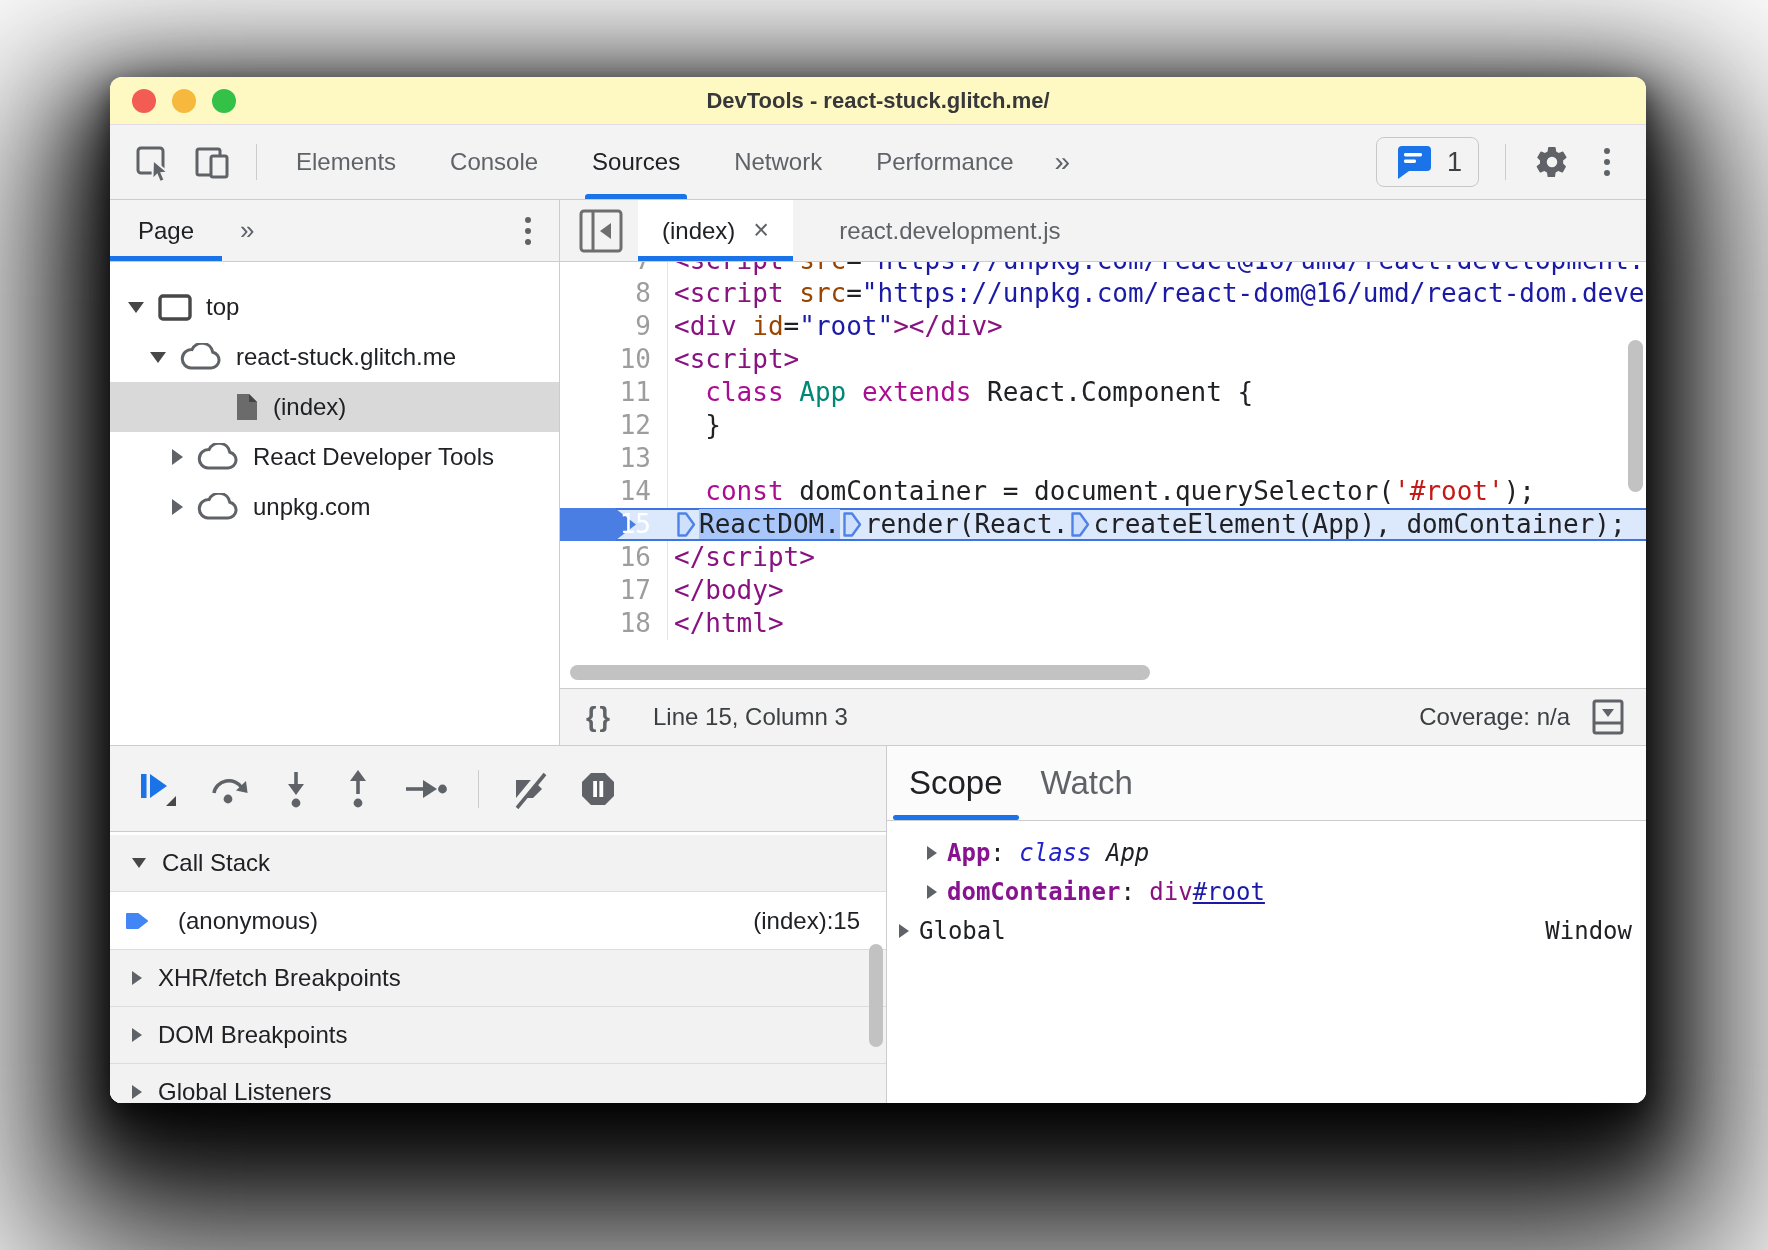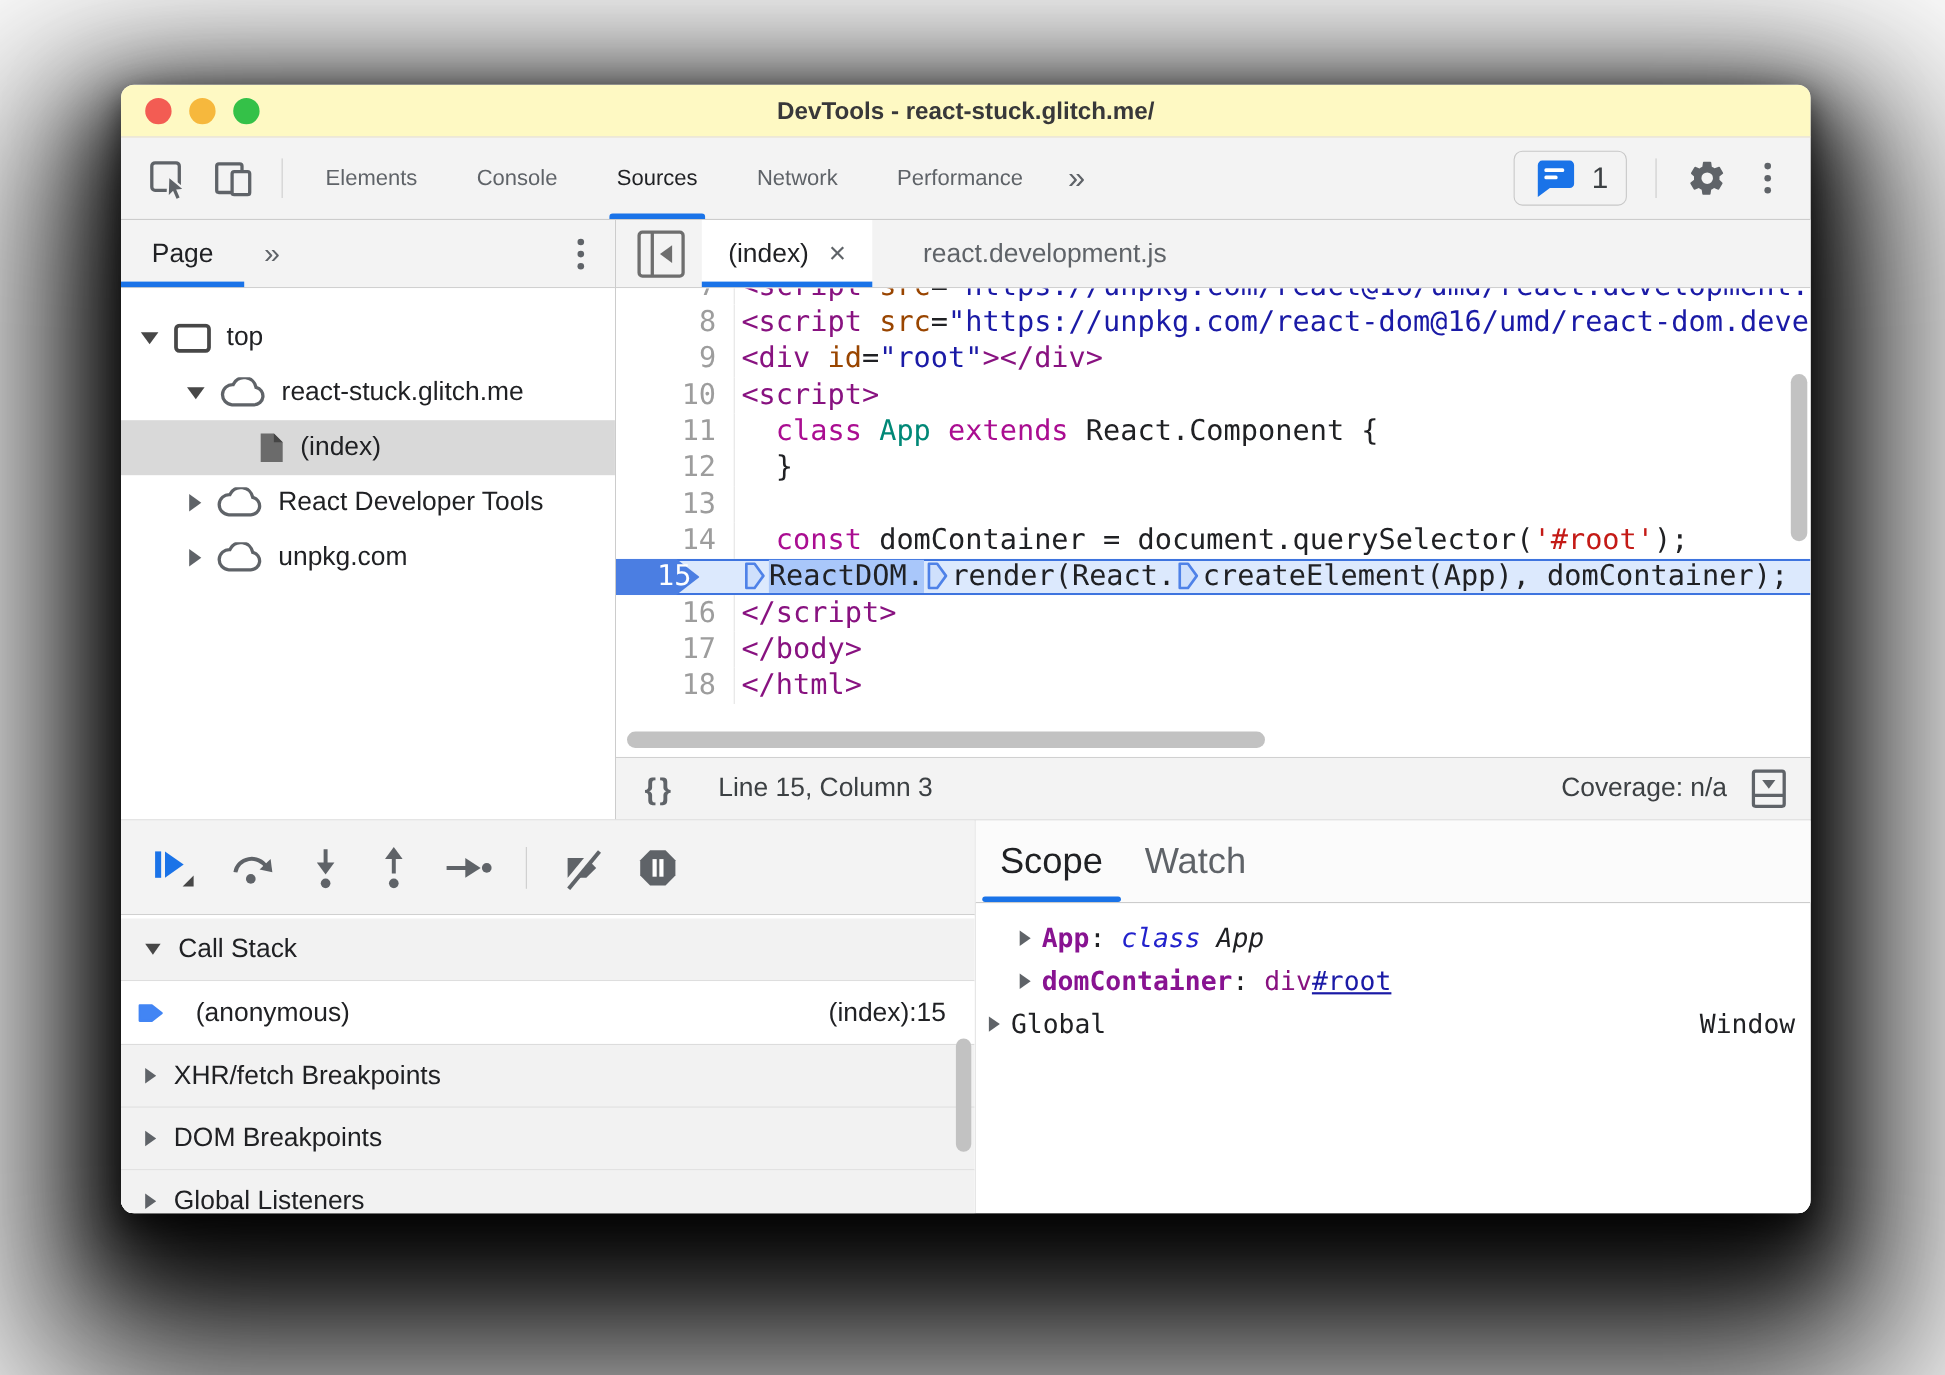--- a/index.html
+++ b/index.html
@@ -15,21 +15,21 @@
   .light.red{background:#f35c53;}.light.yellow{background:#f6b83d;}.light.green{background:#34c148;}
   .title{line-height:48px;text-align:center;font-size:22px;font-weight:bold;color:#38383a;}
   
   .toolbar{height:75px;flex:none;background:#f3f3f3;border-bottom:1px solid #ccc;display:flex;align-items:center;}
   .tbicon{display:flex;align-items:center;}
   .tbicon svg{display:block;}
   .m-inspect{margin-left:24px;}
   .m-device{margin-left:22px;}
   .tb-divider{width:1px;height:36px;background:#ccc;margin:0 12px 0 24px;flex:none;}
   .ttabs{display:flex;height:100%;}
-  .ttab{height:100%;display:flex;align-items:center;padding:0 27px;font-size:20px;color:#5f6368;position:relative;cursor:default;}
+  .ttab{height:100%;display:flex;align-items:center;padding:0 27px;font-size:24px;color:#5f6368;position:relative;cursor:default;}
   .ttab.active{color:#202124;}
   .ttab.active::after{content:"";position:absolute;left:20px;right:20px;bottom:0;height:5px;background:#1a73e8;border-radius:3px 3px 0 0;}
   .more{font-size:28px;color:#5f6368;margin:0 16px 0 14px;}
   .spacer{flex:1;}
   .badge{display:flex;align-items:center;gap:14px;border:1px solid #c8c8c8;border-radius:8px;height:50px;padding:0 16px;}
   .badge-count{font-size:27px;color:#3c4043;}
   .m-gear{margin:0 30px 0 28px;}
   .tb-divider.right{margin:0 0 0 26px;}
   .kebab{display:flex;flex-direction:column;gap:5px;margin-right:32px;padding:4px;}
   .kebab i{width:6px;height:6px;border-radius:50%;background:#5f6368;}
@@ -56,21 +56,21 @@
   .etab.active::after{content:"";position:absolute;left:0;right:0;bottom:0;height:5px;background:#1a73e8;}
   .eclose{margin-left:18px;font-size:27px;color:#5f6368;}
   .etab.plain{margin-left:22px;}
   .code{flex:1;position:relative;overflow:hidden;background:#fff;font-family:"DejaVu Sans Mono",monospace;font-size:26px;}
   .crow{display:flex;height:33px;line-height:33px;white-space:pre;}
   .crow .gut{flex:none;width:108px;padding-right:16px;text-align:right;color:#9d9d9d;border-right:1px solid #e4e4e4;}
   .crow .ln{flex:1;padding-left:6px;min-width:0;color:#202124;}
   .crow.partial{height:15px;overflow:hidden;}
   .crow.partial>*{margin-top:-18px;height:33px;}
   .crow.exec{background:#dce9fd;box-shadow:inset 0 2px 0 #3e74df, inset 0 -2px 0 #3e74df;}
-  .crow.exec .gut{position:relative;color:#fff;text-align:center;padding-left:15px;border-right-color:transparent;}
+  .crow.exec .gut{position:relative;color:#fff;text-align:right;padding-left:15px;border-right-color:transparent;}
   .exec-badge{position:absolute;left:0;top:0;bottom:0;width:76px;background:#4b7ee2;
     clip-path:polygon(0 0,72% 0,100% 50%,72% 100%,0 100%);}
   .gutnum{position:relative;}
   .c-tag{color:#881280;}.c-attr{color:#994500;}.c-sb{color:#1a1aa6;}.c-sr{color:#c41a16;}
   .c-kw{color:#aa0d91;}.c-def{color:#008877;}.c-sel{background:#a9c7fa;}
   .marker{display:inline-block;vertical-align:-5px;margin:0 3px 0 2px;line-height:0;}
   .hscroll{position:absolute;left:10px;bottom:8px;width:580px;height:15px;border-radius:8px;background:#c2c2c2;}
   .vscroll{position:absolute;right:3px;top:78px;width:15px;height:152px;border-radius:8px;background:#c2c2c2;}
   .statusbar{height:57px;flex:none;border-top:1px solid #ccc;background:#f3f3f3;display:flex;align-items:center;font-size:24px;color:#3c4043;}
   .curly{font-weight:bold;color:#5f6368;font-size:27px;margin-left:26px;letter-spacing:3px;}
@@ -183,21 +183,21 @@
       <div class="tree" id="tree">
           <div class="trow" style="padding-left: 18px;">
             <span class="tri-d"></span>
             <span class="ticon">
               <svg width="34" height="27" viewBox="0 0 34 27">
                 <rect x="2" y="2" width="30" height="23" rx="3" fill="none" stroke="#474747" stroke-width="3.4"></rect>
               </svg>
             </span>
             <span class="tlabel">top</span>
           </div>
-          <div class="trow" style="padding-left: 60px;">
+          <div class="trow" style="padding-left: 40px;">
             <span class="tri-d"></span>
             <span class="ticon">
               <svg width="42" height="28" viewBox="0 0 42 28">
                 <path d="M11 25 h20 a8 8 0 0 0 1.8-15.8 A11 11 0 0 0 12 6.6 A8.5 8.5 0 0 0 11 25 z" fill="none" stroke="#5f6368" stroke-width="3"></path>
               </svg>
             </span>
             <span class="tlabel">react-stuck.glitch.me</span>
           </div>
           <div class="trow selected" style="padding-left: 125px;">
             <span class="ticon">

